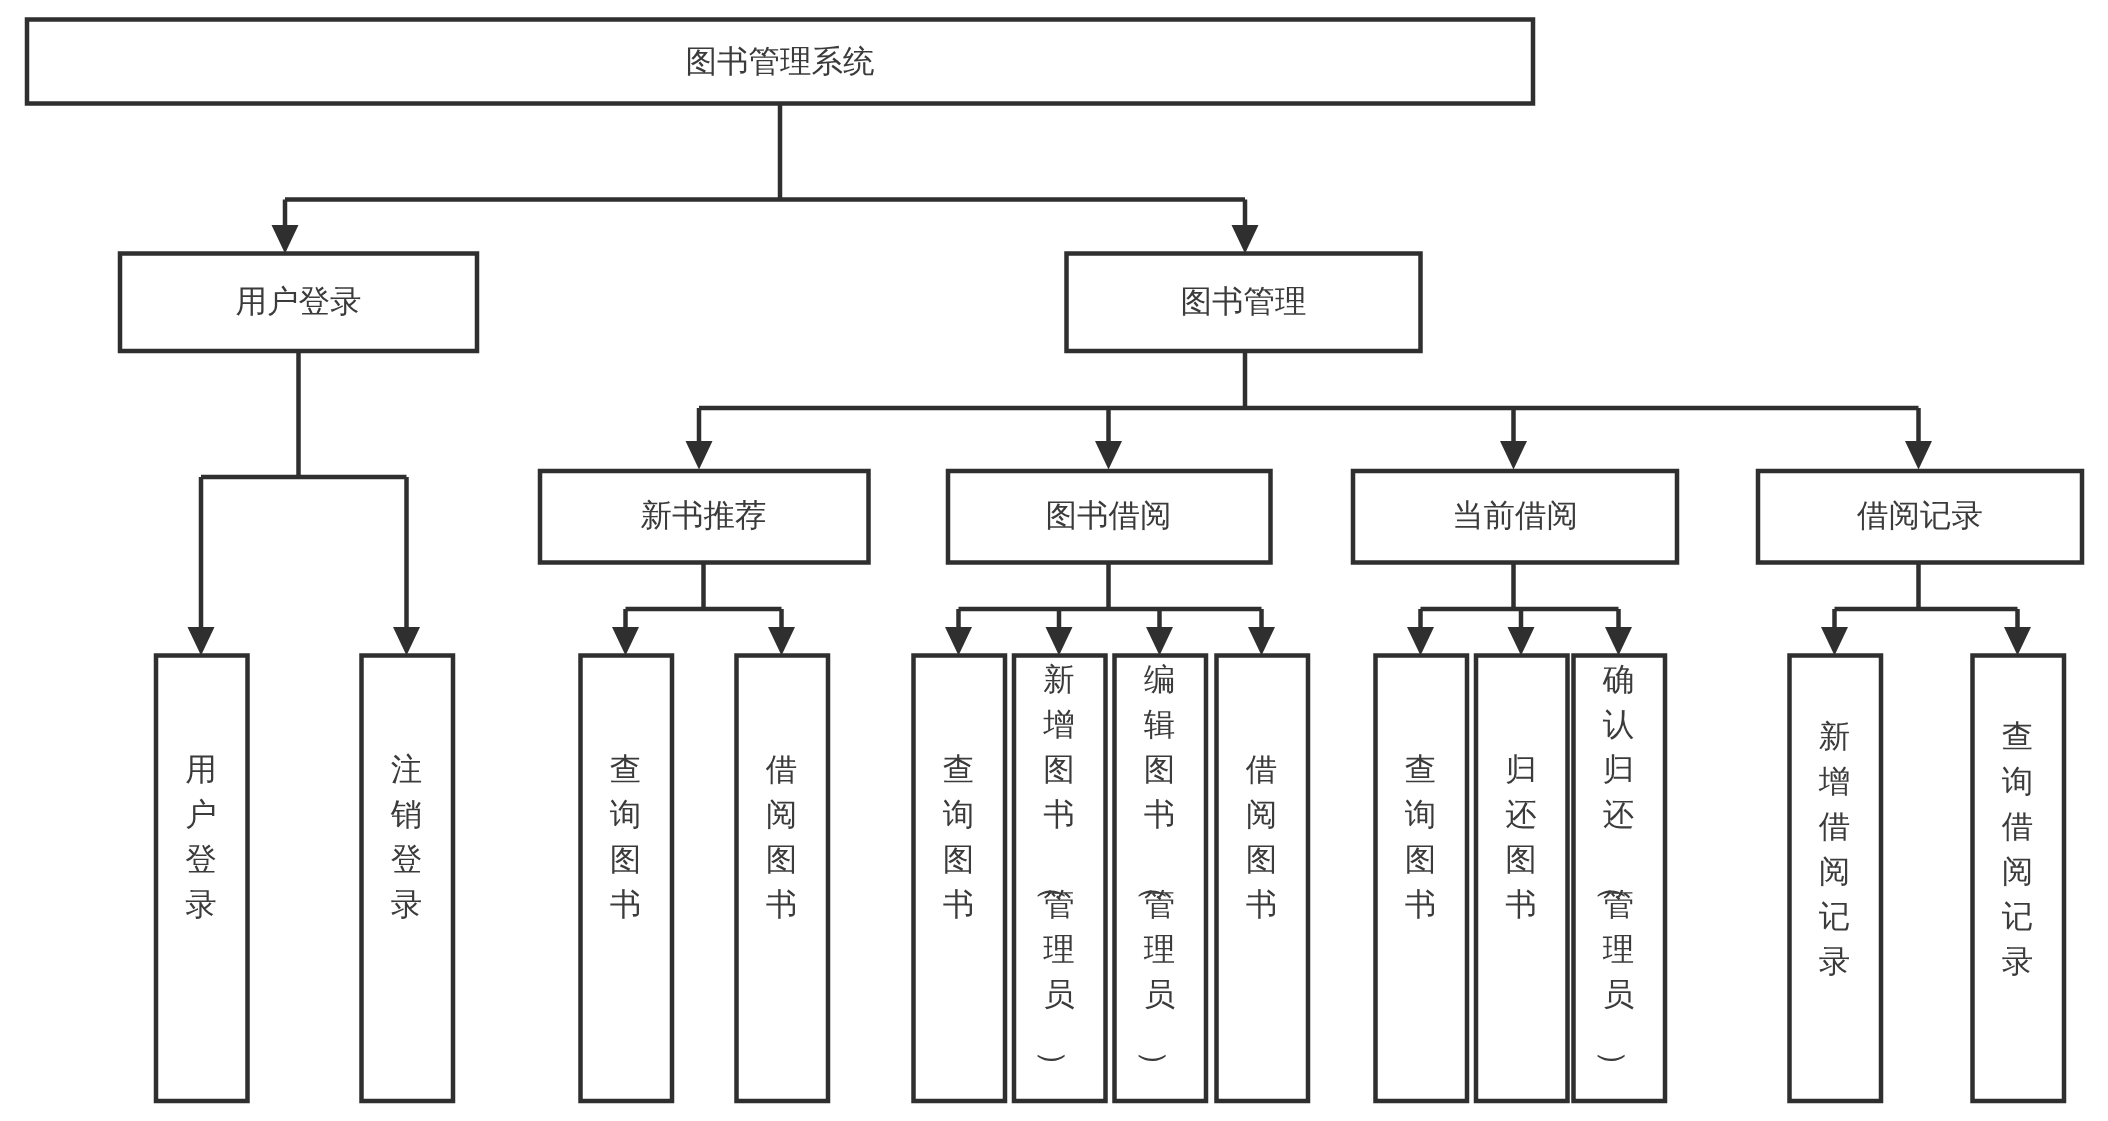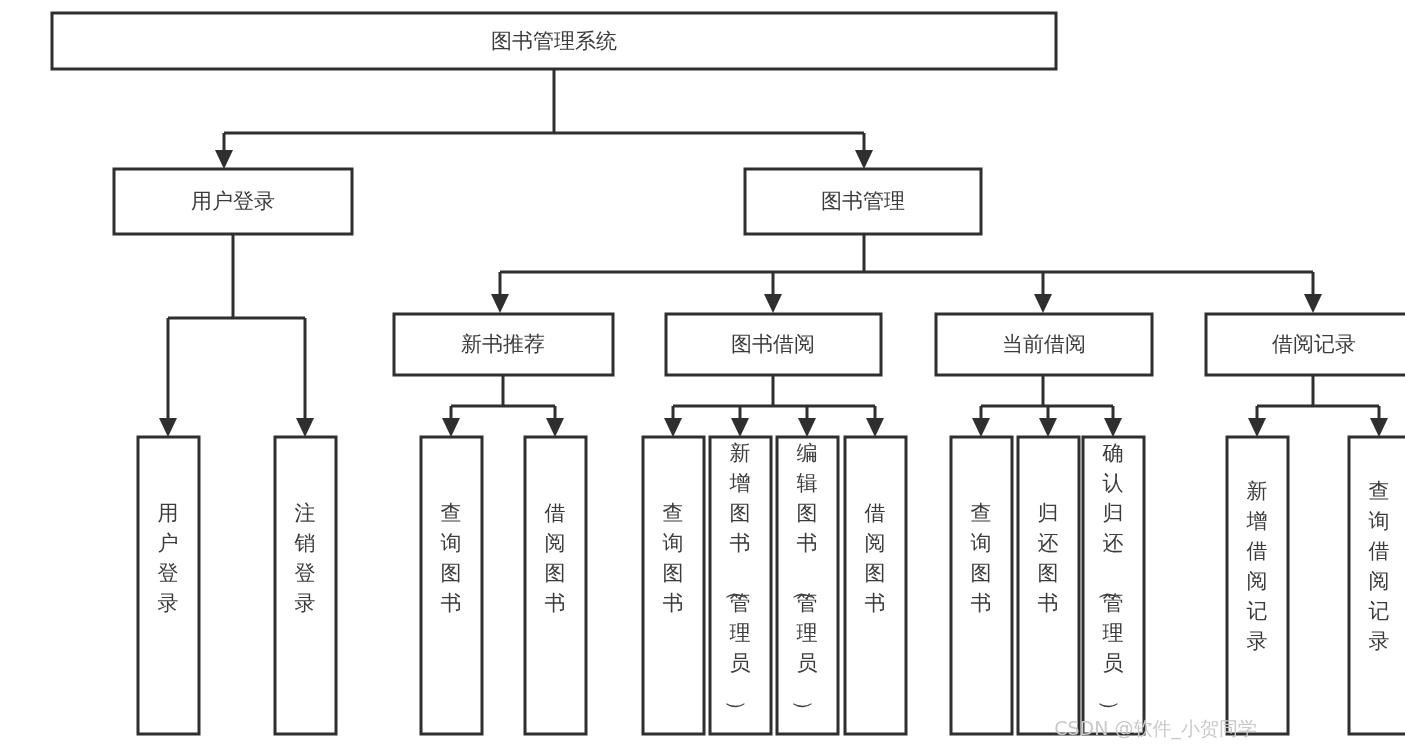--- a/index.html
+++ b/index.html
@@ -12,21 +12,20 @@
     width: 1405px;
     height: 747px;
     font-family: "DejaVu Sans", "Liberation Sans", sans-serif;
     overflow: hidden;
     position: relative;
   }
   #diagram-root {
     position: relative;
     width: 1235px;
     height: 747px;
-    padding-left: 34px;
   }
   svg#chart-svg {
     display: block;
     width: 1405px;
     height: 747px;
   }
   .node-box {
     fill: #ffffff;
     stroke: #2f2f2f;
     stroke-width: 3;
@@ -228,15 +227,14 @@
     <text class="node-label-vertical" x="1223" y="498"><tspan x="1223" dy="0">新</tspan><tspan x="1223" dy="30">增</tspan><tspan x="1223" dy="30">借</tspan><tspan x="1223" dy="30">阅</tspan><tspan x="1223" dy="30">记</tspan><tspan x="1223" dy="30">录</tspan></text>
   </g>
 
   <g>
     <rect class="node-box" x="1315" y="437" width="61" height="297"></rect>
     <text class="node-label-vertical" x="1345" y="498"><tspan x="1345" dy="0">查</tspan><tspan x="1345" dy="30">询</tspan><tspan x="1345" dy="30">借</tspan><tspan x="1345" dy="30">阅</tspan><tspan x="1345" dy="30">记</tspan><tspan x="1345" dy="30">录</tspan></text>
   </g>
 
 </svg>
 
-<div class="watermark">CSDN @软件_小贺同学</div>
 
 </div>
 
 </body></html>

